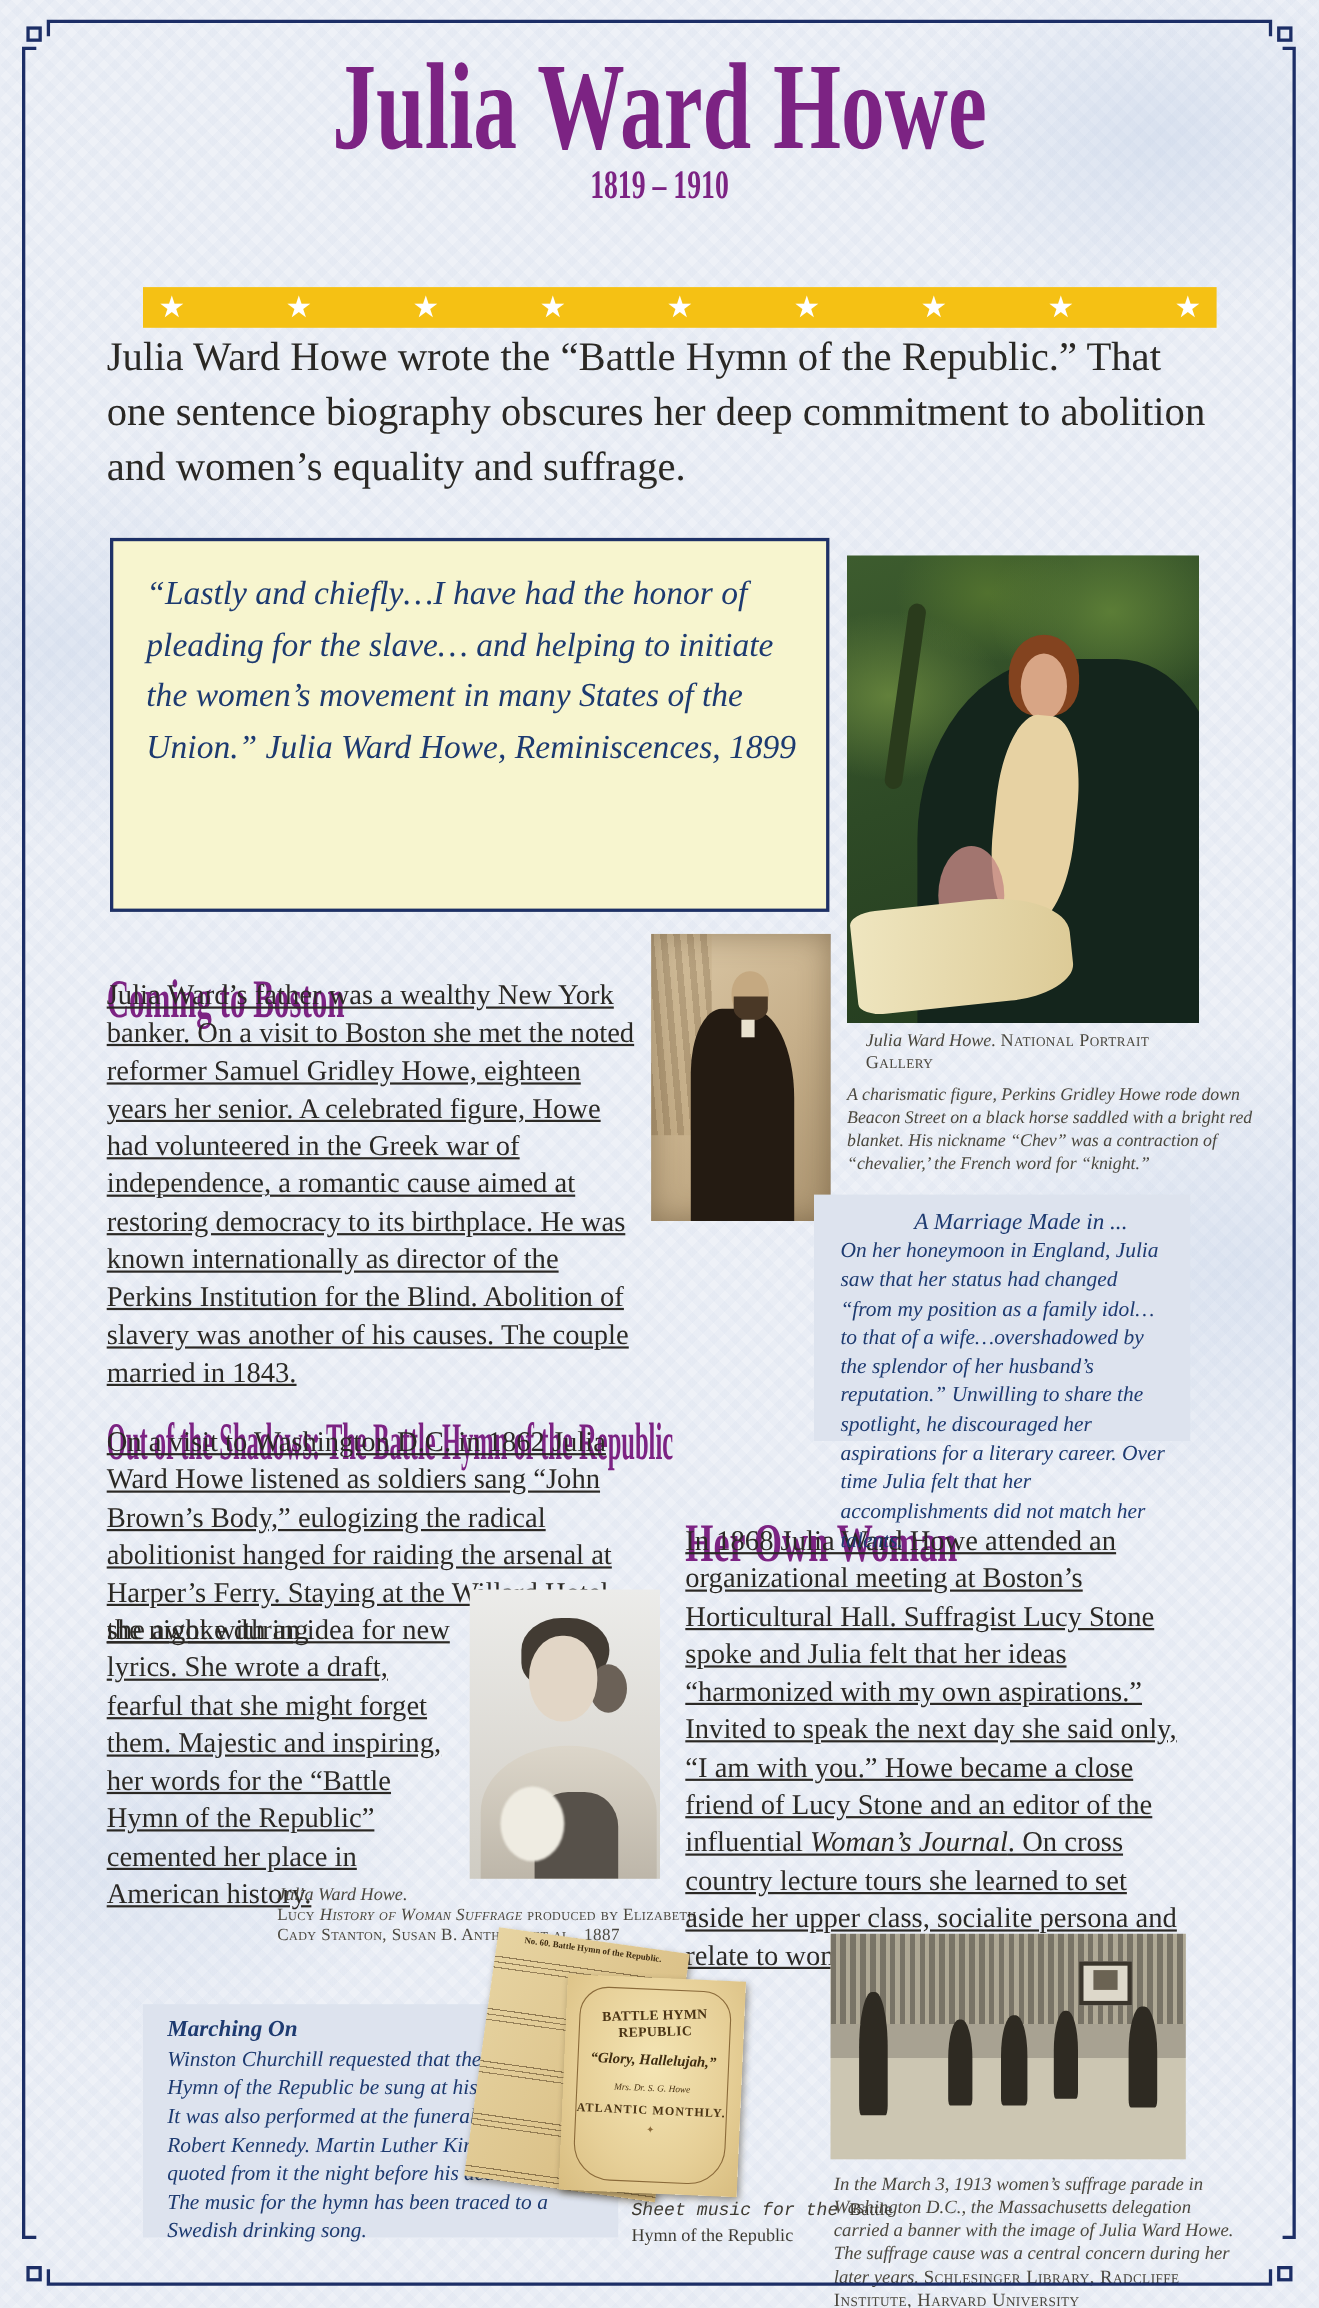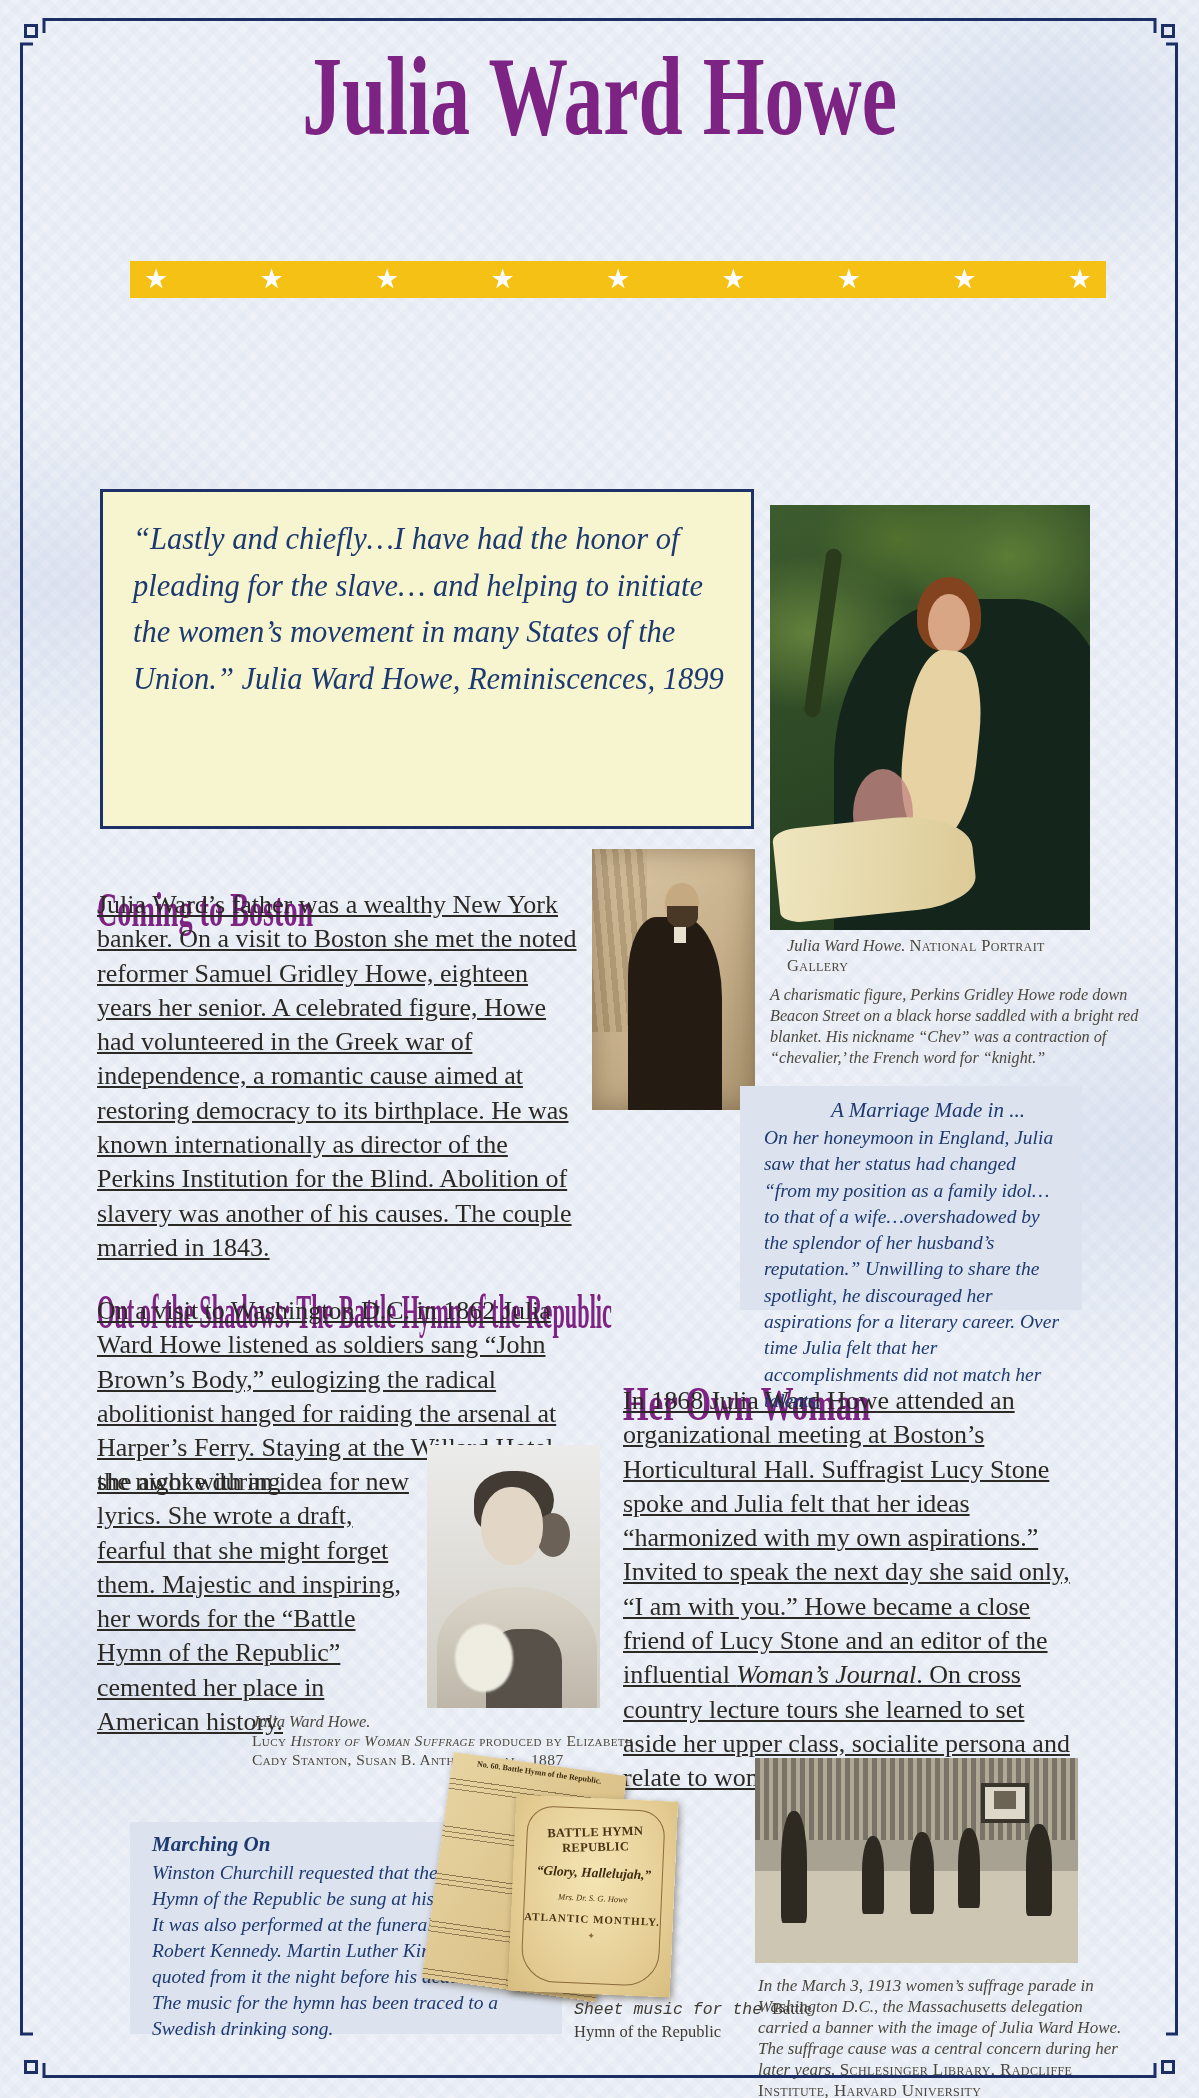--- a/index.html
+++ b/index.html
@@ -150,32 +150,36 @@
       <rect x="25.5" y="25.5" width="11" height="11"></rect>
       <rect x="1162.5" y="25.5" width="11" height="11"></rect>
       <rect x="25.5" y="2061.5" width="11" height="11"></rect>
       <rect x="1162.5" y="2061.5" width="11" height="11"></rect>
     </g>
   </svg>
 
   <div class="title-wrap">
     <span class="t">Julia Ward Howe</span>
   </div>
+  <div class="dates-wrap">
+    <span class="t">1819 – 1910</span>
+  </div>
   <div class="star-banner">
       <span class="star">★</span>
       <span class="star">★</span>
       <span class="star">★</span>
       <span class="star">★</span>
       <span class="star">★</span>
       <span class="star">★</span>
       <span class="star">★</span>
       <span class="star">★</span>
       <span class="star">★</span>
     </div>
 
+  <p class="intro">Julia Ward Howe wrote the “Battle Hymn of the Republic.” That one sentence biography obscures her deep commitment to abolition and women’s equality and suffrage.</p>
 
   <div class="quote-box">
     <p>“Lastly and chiefly…I have had the honor of pleading for the slave… and helping to initiate the women’s movement in many States of the Union.” Julia Ward Howe, Reminiscences, 1899</p>
   </div>
 
   <div class="img painting">
     <div class="p-trunk"></div>
     <div class="p-fig"></div>
     <div class="p-hair"></div>
     <div class="p-face"></div>

